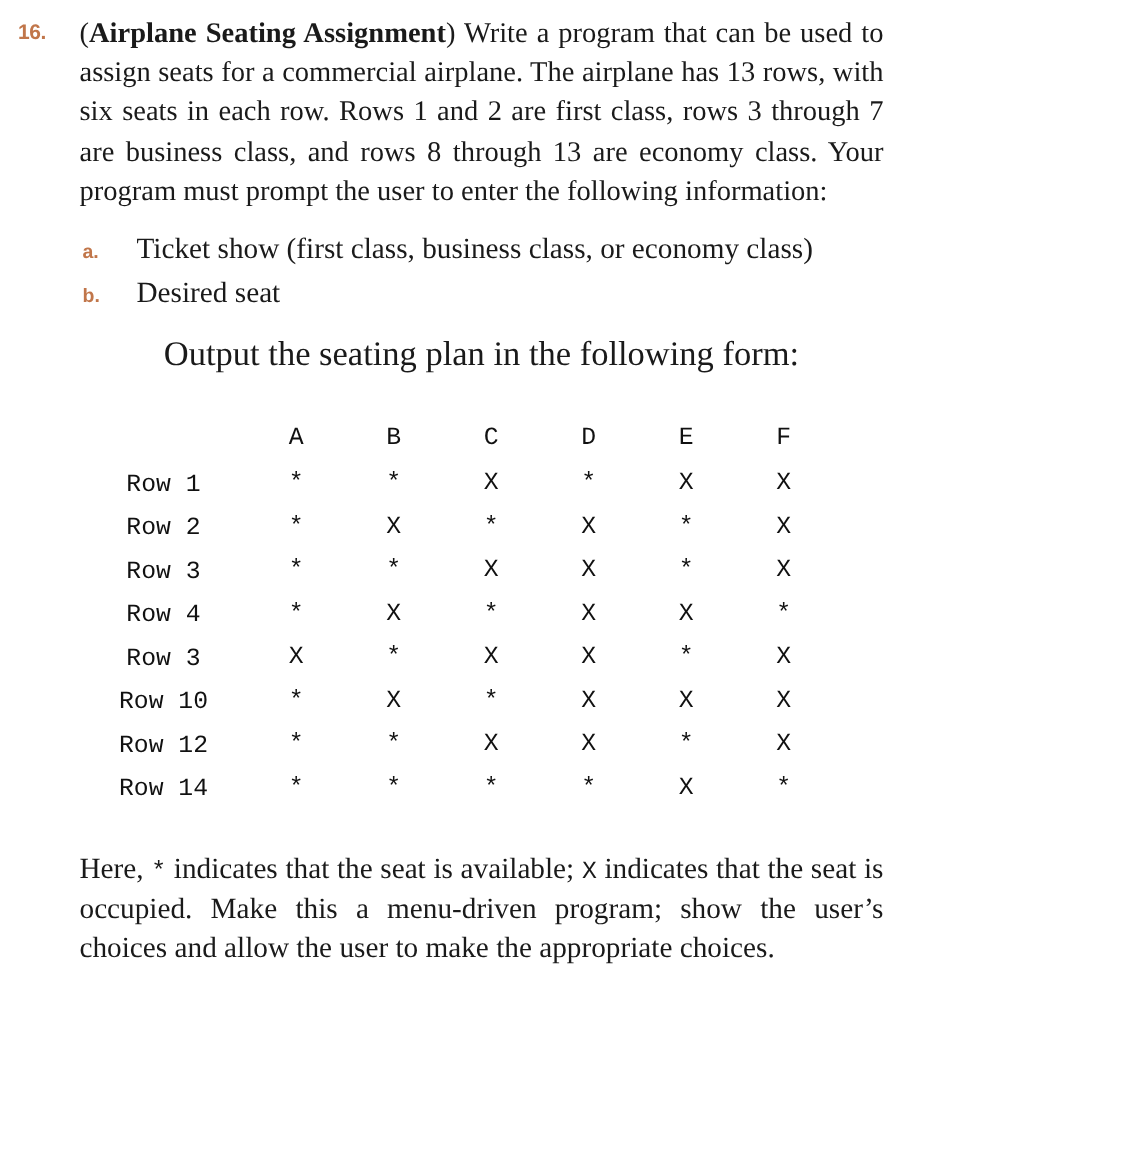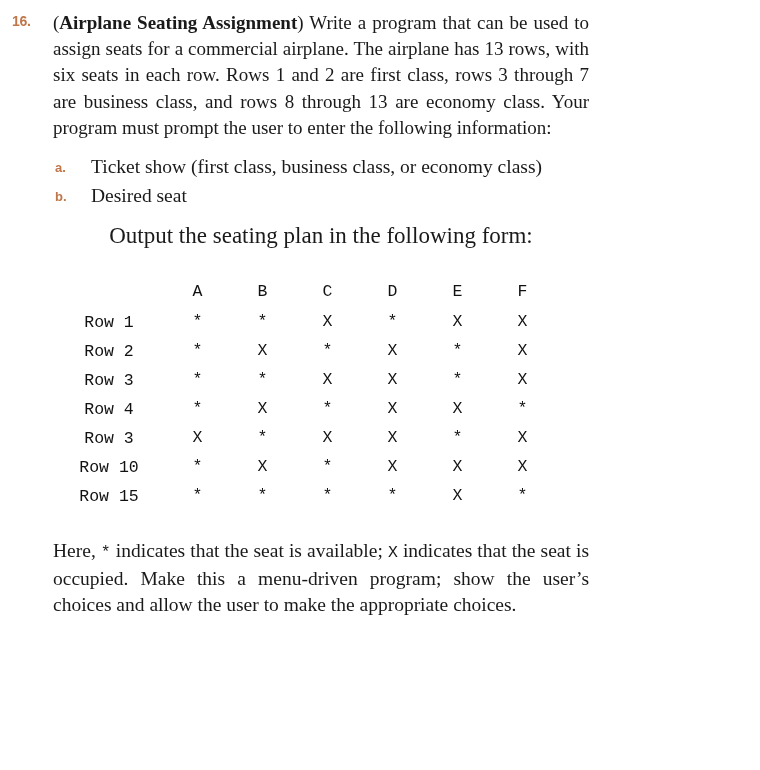--- a/index.html
+++ b/index.html
@@ -220,21 +220,30 @@
             <tr>
               <td class="col-rowlabel">Row 10</td>
               <td class="col-seat seat-cell star">*</td>
               <td class="col-seat seat-cell">X</td>
               <td class="col-seat seat-cell star">*</td>
               <td class="col-seat seat-cell">X</td>
               <td class="col-seat seat-cell">X</td>
               <td class="col-seat seat-cell">X</td>
             </tr>
             <tr>
-              <td class="col-rowlabel">Row 15</td>
+              <td class="col-rowlabel">Row 12</td>
+              <td class="col-seat seat-cell star">*</td>
+              <td class="col-seat seat-cell star">*</td>
+              <td class="col-seat seat-cell">X</td>
+              <td class="col-seat seat-cell">X</td>
+              <td class="col-seat seat-cell star">*</td>
+              <td class="col-seat seat-cell">X</td>
+            </tr>
+            <tr>
+              <td class="col-rowlabel">Row 14</td>
               <td class="col-seat seat-cell star">*</td>
               <td class="col-seat seat-cell star">*</td>
               <td class="col-seat seat-cell star">*</td>
               <td class="col-seat seat-cell star">*</td>
               <td class="col-seat seat-cell">X</td>
               <td class="col-seat seat-cell star">*</td>
             </tr>
           </tbody>
       </table>
     </div>

